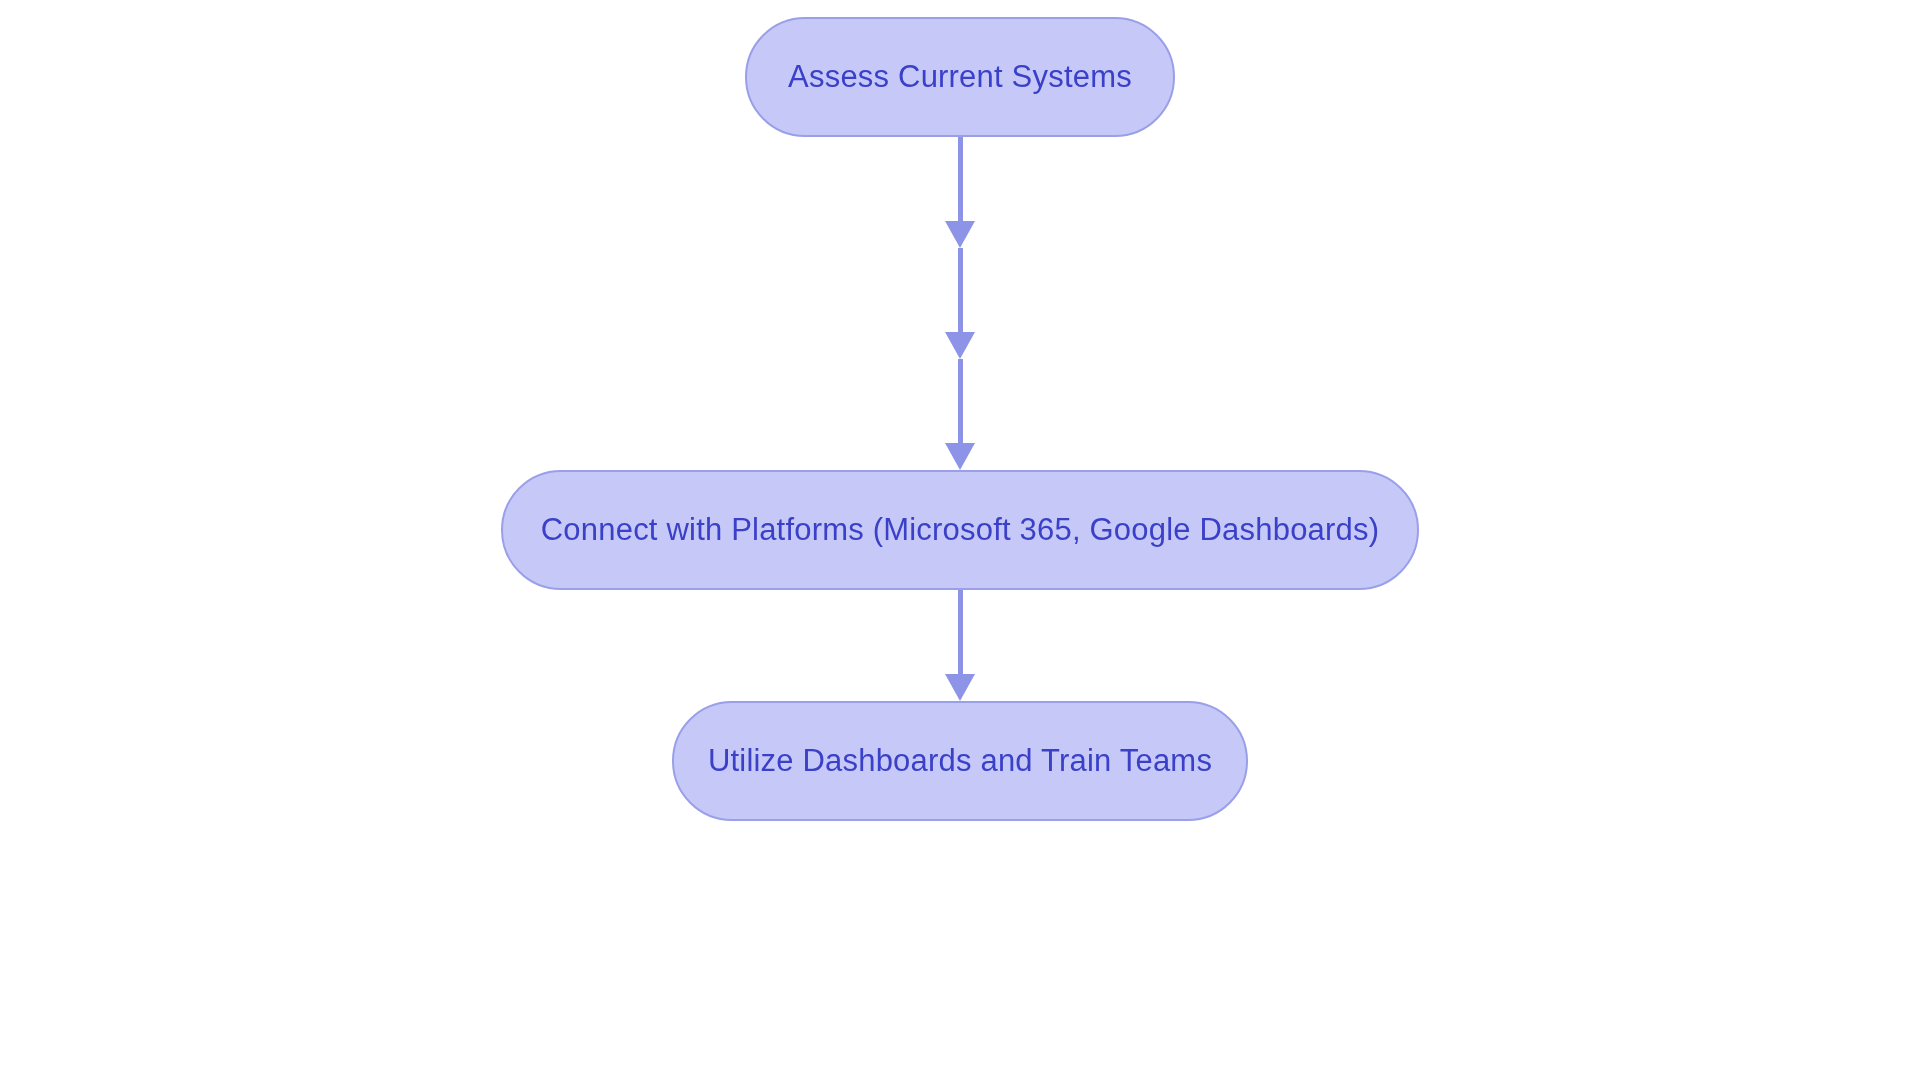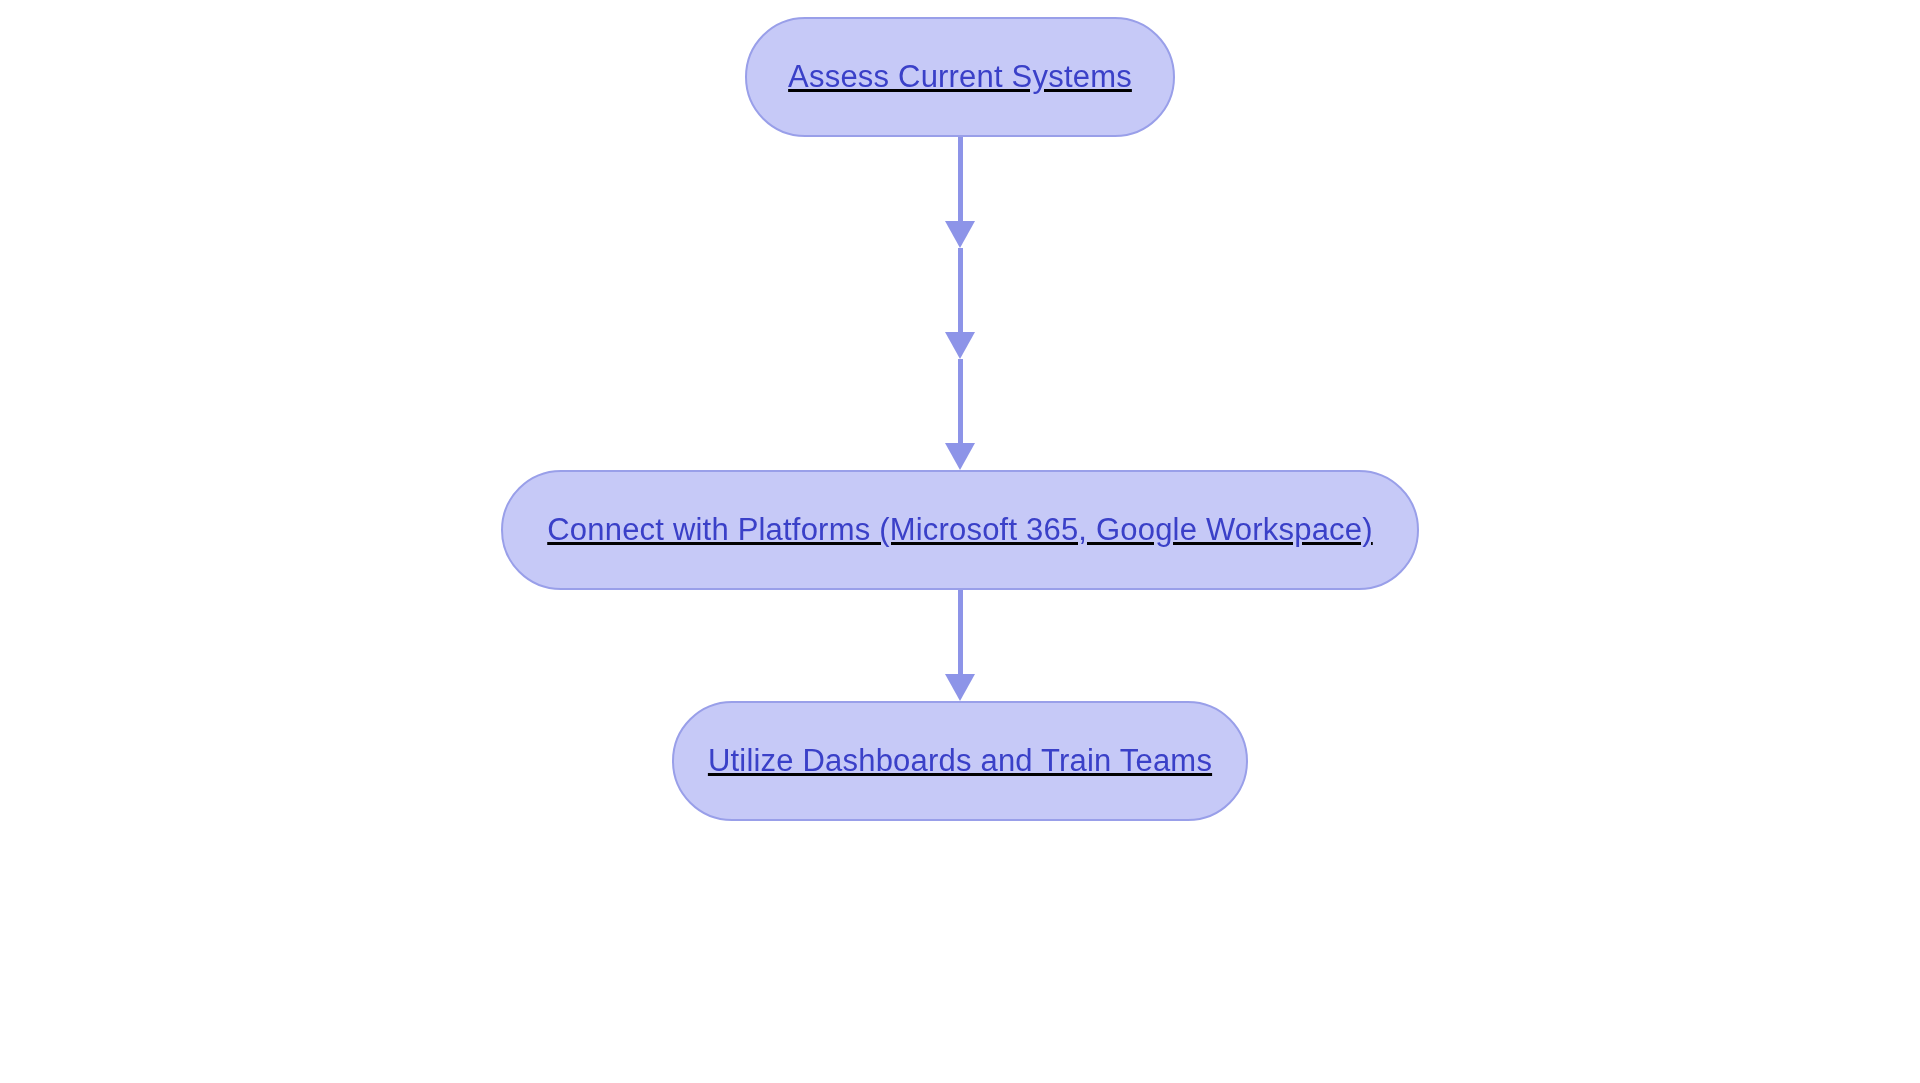--- a/index.html
+++ b/index.html
@@ -29,21 +29,20 @@
   .flow-node {
     height: 120px;
     margin: 0;
     border: 2px solid var(--node-border);
     border-radius: 60px;
     background: var(--node-fill);
     display: flex;
     align-items: center;
     justify-content: center;
     flex: 0 0 auto;
-    text-decoration: underline;
   }
   .flow-node:first-child { margin-top: 17px; }
   .flow-node .node-label {
     color: var(--node-text);
     font-size: 31px;
     font-weight: 500;
     letter-spacing: 0.2px;
     white-space: nowrap;
     text-align: center;
   }
@@ -94,21 +93,21 @@
     <div class="arrowhead"></div>
   </div>
 
 
   <div class="connector">
     <div class="line"></div>
     <div class="arrowhead"></div>
   </div>
 
   <div class="flow-node n4">
-    <span class="node-label">Connect with Platforms (Microsoft 365, Google Workspace)</span>
+    <span class="node-label">Connect with Platforms (Microsoft 365, Google Dashboards)</span>
   </div>
 
   <div class="connector">
     <div class="line"></div>
     <div class="arrowhead"></div>
   </div>
 
   <div class="flow-node n5">
     <span class="node-label">Utilize Dashboards and Train Teams</span>
   </div>

